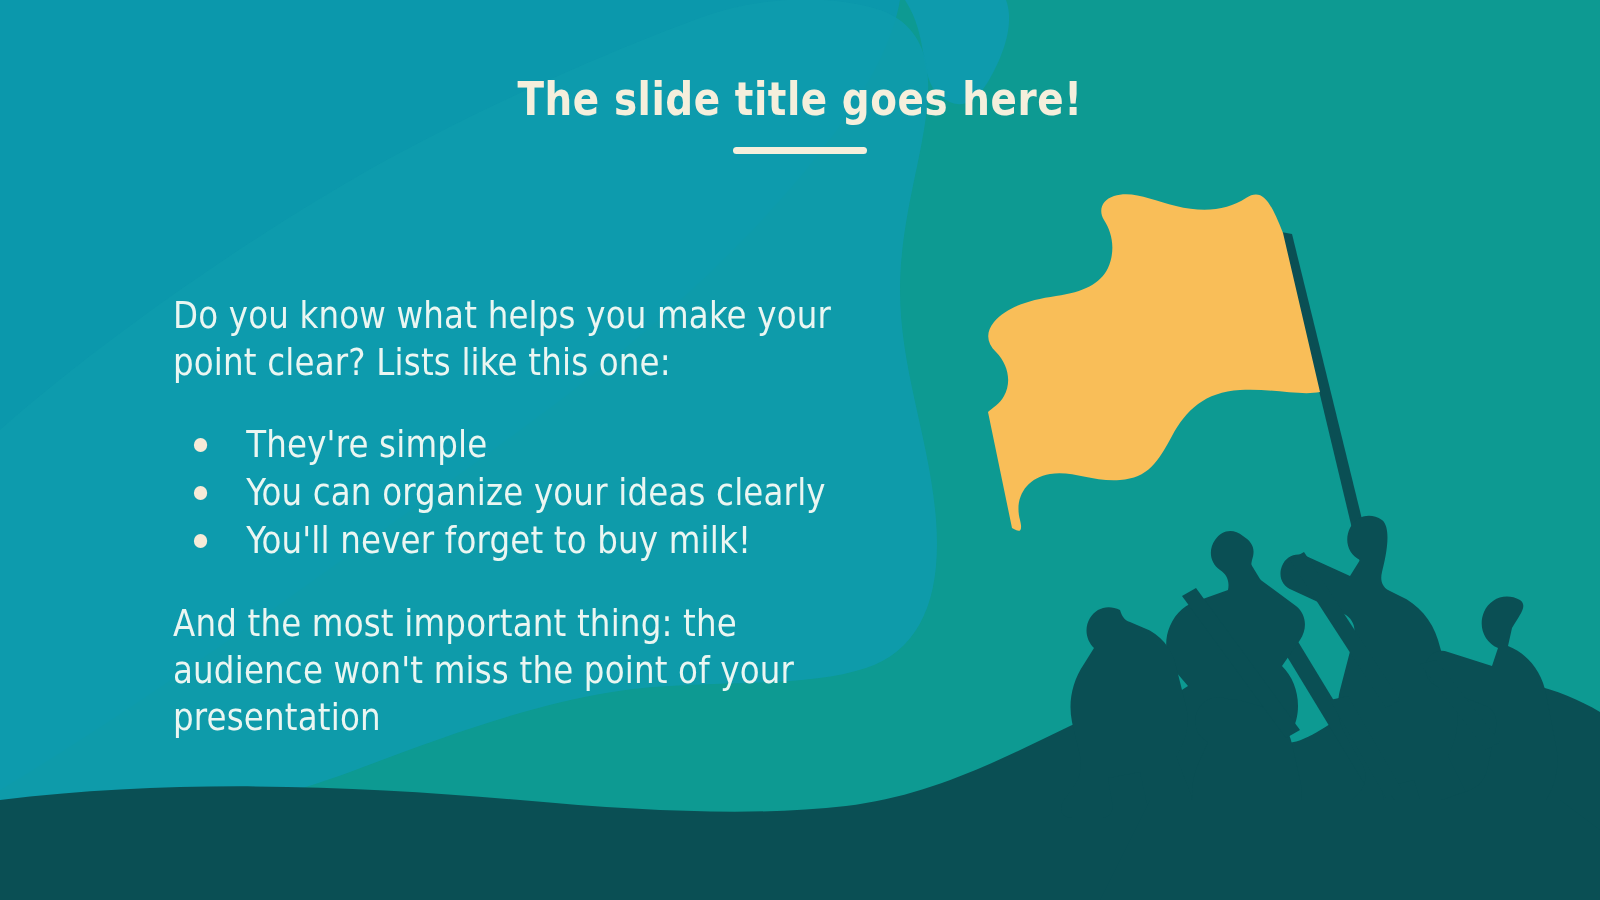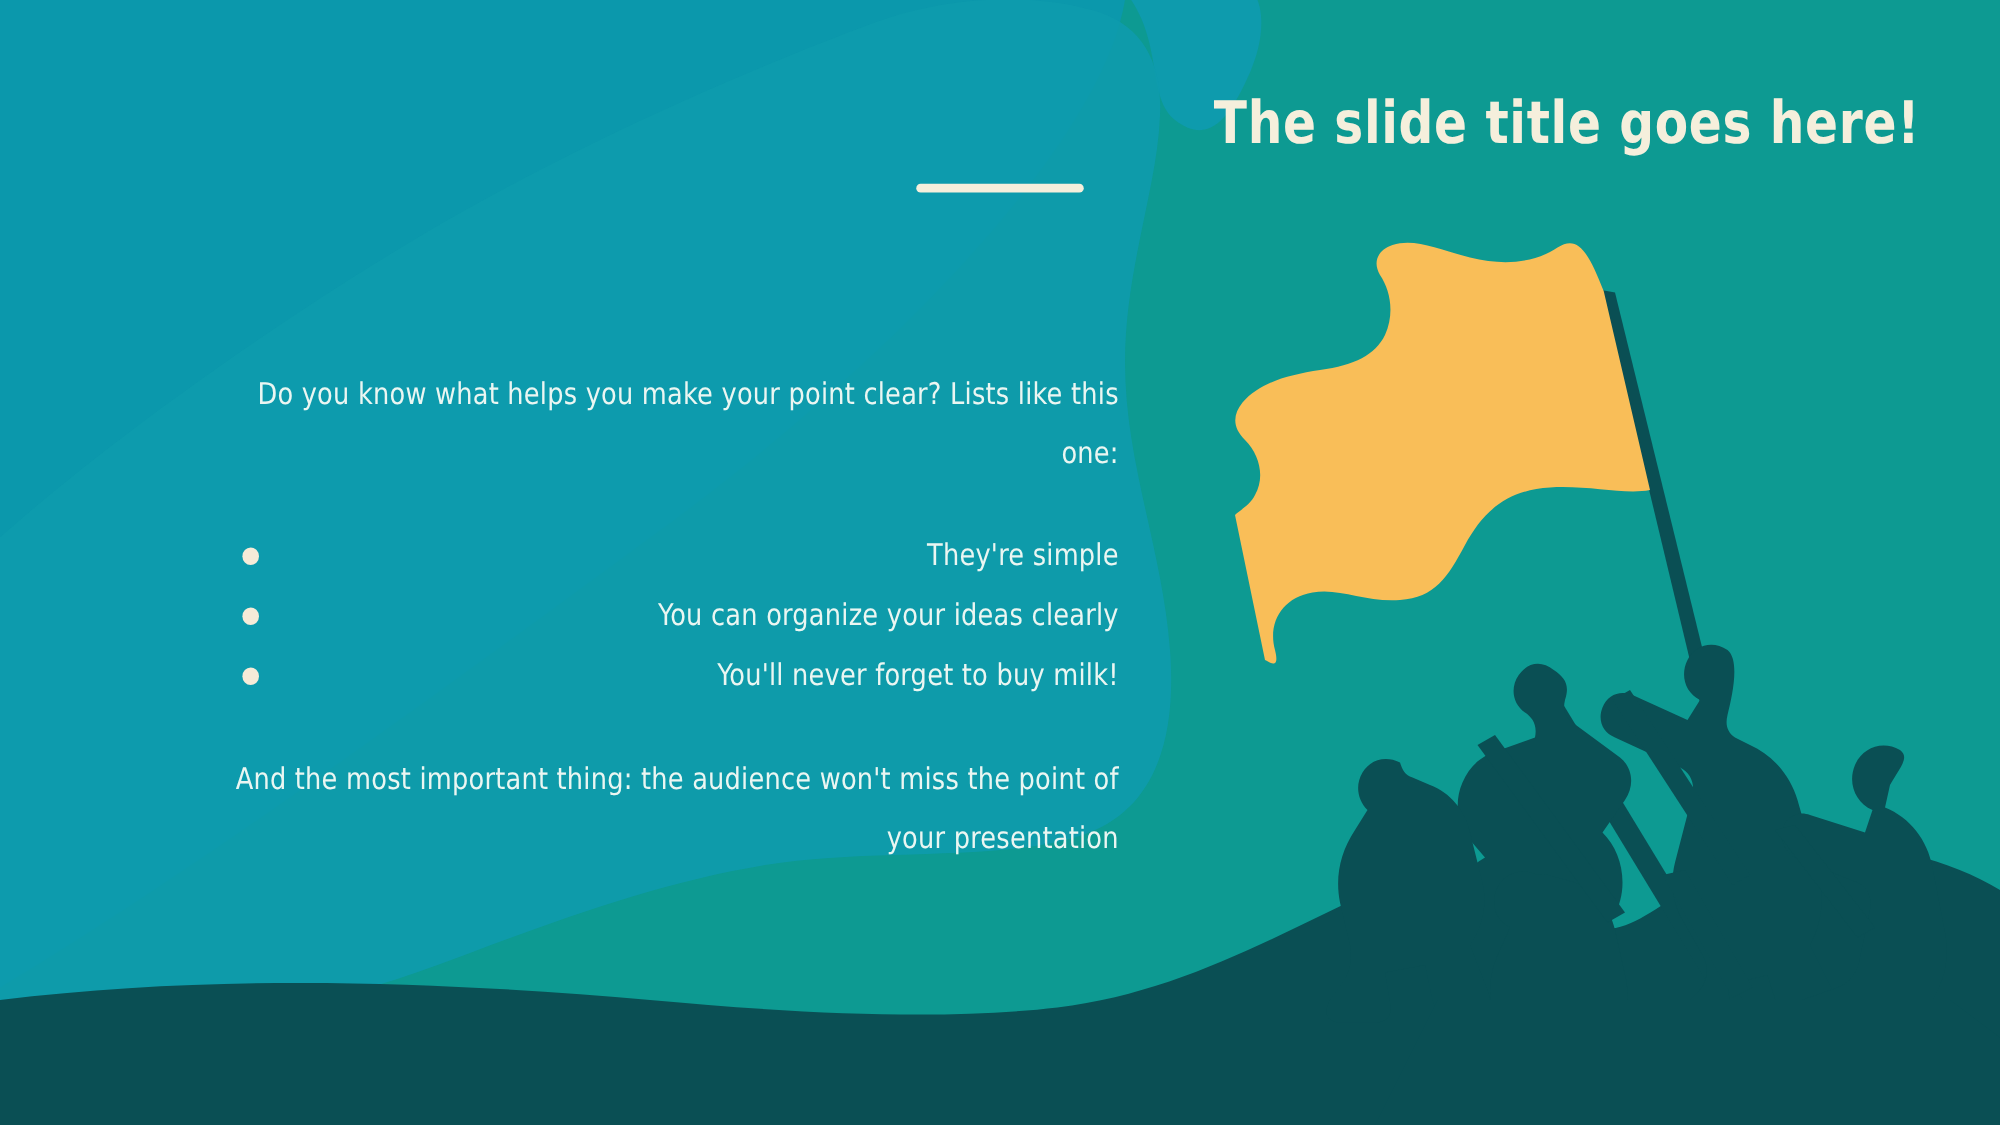--- a/index.html
+++ b/index.html
@@ -25,21 +25,21 @@
     height: 900px;
     display: block;
   }
 
   
   #title-block {
     position: absolute;
     left: 0;
     top: 74px;
     width: 1600px;
-    text-align: right;
+    text-align: center;
     z-index: 5;
   }
   #slide-title {
     margin: 0;
     font-family: "DejaVu Sans Condensed", "Liberation Sans Narrow", "Liberation Sans", sans-serif;
     font-weight: 700;
     font-size: 47px;
     line-height: 1.08;
     letter-spacing: 0.6px;
     color: #F5EFDC;
@@ -55,24 +55,23 @@
 
   #body-block {
     position: absolute;
     left: 173px;
     top: 292px;
     width: 760px;
     z-index: 5;
     color: #EAF6F2;
     font-family: "DejaVu Sans Condensed", "Liberation Sans Narrow", "Liberation Sans", sans-serif;
     font-weight: 300;
-    font-size: 24px;
+    font-size: 38px;
     line-height: 47px;
     letter-spacing: 0.2px;
-    text-align: right;
   }
   .para {
     margin: 0;
     transform: scaleX(0.95);
     transform-origin: left center;
   }
   #bullet-list {
     list-style: none;
     margin: 34px 0 4px 0;
     padding: 0;

